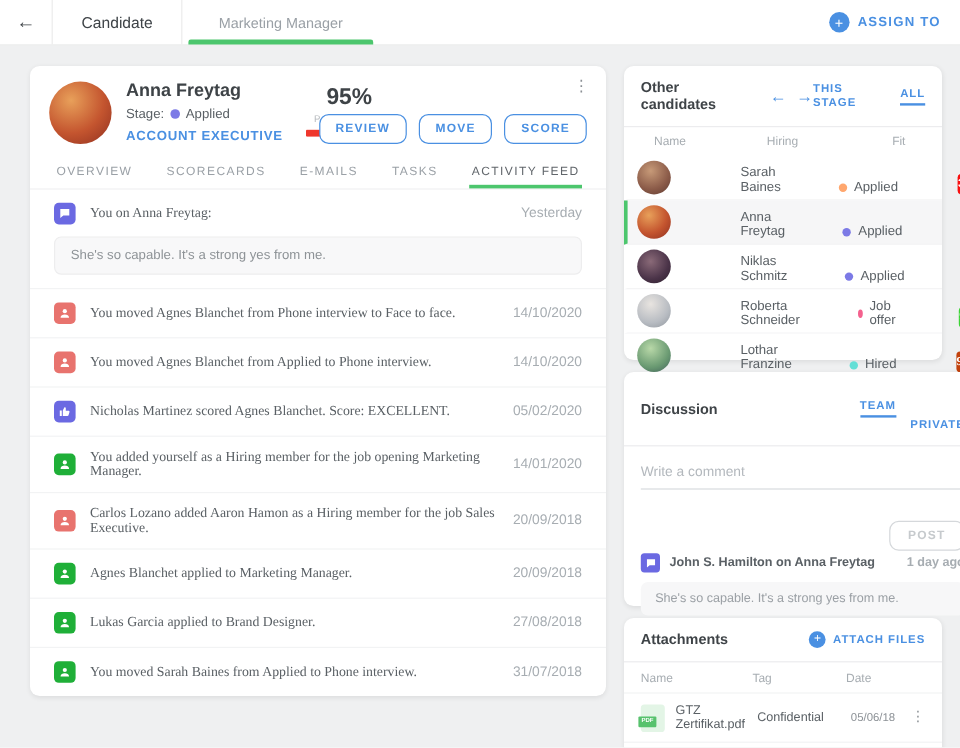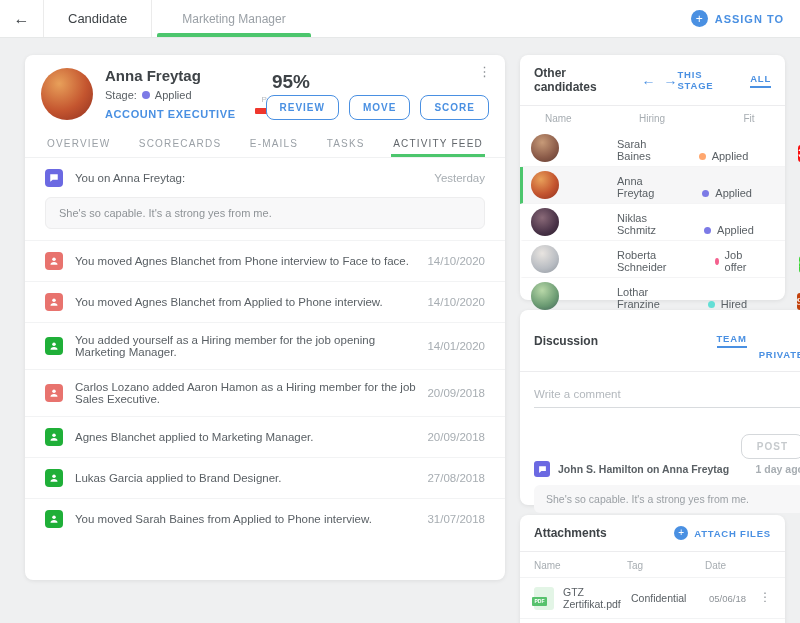--- a/index.html
+++ b/index.html
@@ -62,21 +62,21 @@
   .tab { font-size:10px; letter-spacing:1.2px; color:#9aa0a6; padding:0 2px 8px 2px; cursor:pointer; }
   .tab.active { color:#61666b; border-bottom:3px solid #4cc66d; padding-bottom:5px; }
 
   
   .feed-item { padding:11px 20px; border-bottom:1px solid #f2f3f4; }
   .feed-item:last-child { border-bottom:none; }
   .feed-head { display:flex; align-items:center; }
   .fi { width:18px; height:18px; border-radius:4px; flex:0 0 18px; display:flex;
         align-items:center; justify-content:center; }
   .fi svg { width:10px; height:10px; fill:#fff; }
-  .ftext { flex:1; margin-left:12px; font-size:11.5px; color:#5a6065; }
+  .ftext { flex:1; margin-left:12px; font-size:11.5px; color:#5a6065;font-family:Liberation Serif, serif; }
   .fdate { font-size:11.5px; color:#a7adb2; margin-left:8px; white-space:nowrap; }
   .quote { margin-top:10px; background:#f8f8f9; border:1px solid #ededee; border-radius:6px;
            padding:9px 13px; font-size:11px; color:#8e9397; }
 
   
   .card-head { display:flex; align-items:center; padding:11px 14px; border-bottom:1px solid #ececee; }
   .card-title { font-size:12px; font-weight:bold; color:#3e4347; }
   .head-link { font-size:9.5px; font-weight:bold; letter-spacing:0.8px; color:#4a90e2; cursor:pointer; }
   .head-link.underlined { border-bottom:2px solid #4a90e2; padding-bottom:2px; }
   .nav-arrow { color:#4a90e2; font-size:14px; cursor:pointer; line-height:1; }
@@ -217,20 +217,31 @@
                 <circle cx="12" cy="8" r="4.2"></circle>
                 <path d="M3.5 21c0-4.4 4-6.6 8.5-6.6s8.5 2.2 8.5 6.6z"></path>
               </svg>
             </span>
           <span class="ftext">You moved Agnes Blanchet from Applied to Phone interview.</span>
           <span class="fdate">14/10/2020</span>
         </div>
       </div>
       <div class="feed-item">
         <div class="feed-head">
+          <span class="fi" style="background: rgb(107, 105, 226);">
+              <svg viewBox="0 0 24 24">
+                <path d="M2 10h4v11H2zM8 21h9.2c1.1 0 2-.7 2.2-1.7l2-6.4c.4-1.2-.6-2.4-1.9-2.4H14V4.8C14 3.2 12 2.4 11 3.8L8 10z"></path>
+              </svg>
+            </span>
+          <span class="ftext">Nicholas Martinez scored Agnes Blanchet. Score: EXCELLENT.</span>
+          <span class="fdate">05/02/2020</span>
+        </div>
+      </div>
+      <div class="feed-item">
+        <div class="feed-head">
           <span class="fi" style="background: rgb(31, 175, 56);">
               <svg viewBox="0 0 24 24">
                 <circle cx="12" cy="8" r="4.2"></circle>
                 <path d="M3.5 21c0-4.4 4-6.6 8.5-6.6s8.5 2.2 8.5 6.6z"></path>
               </svg>
             </span>
           <span class="ftext">You added yourself as a Hiring member for the job opening Marketing Manager.</span>
           <span class="fdate">14/01/2020</span>
         </div>
       </div>

